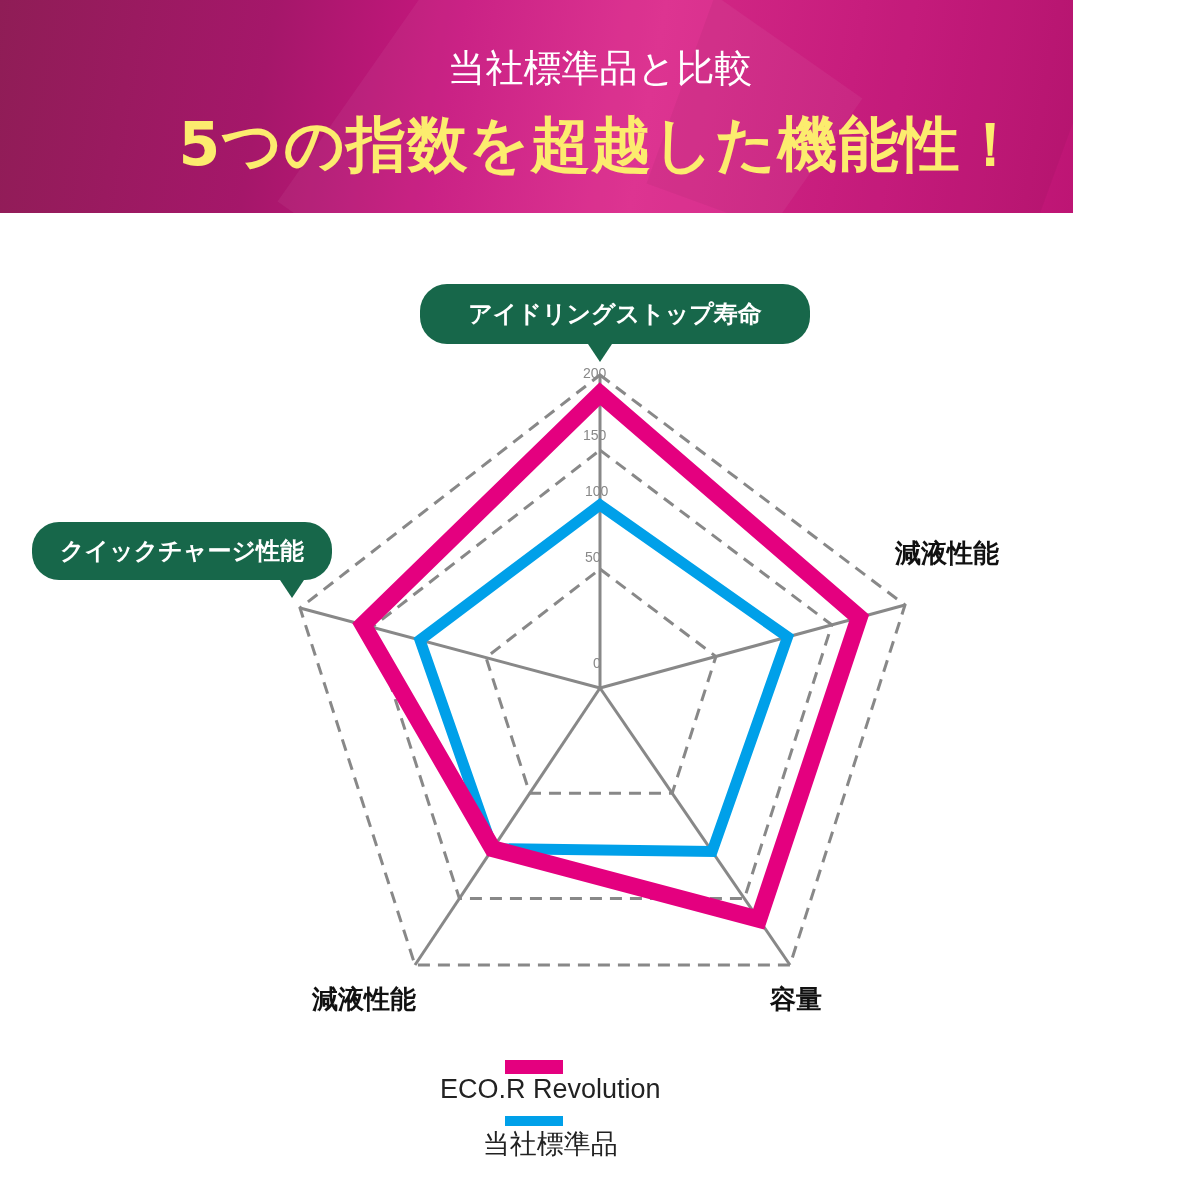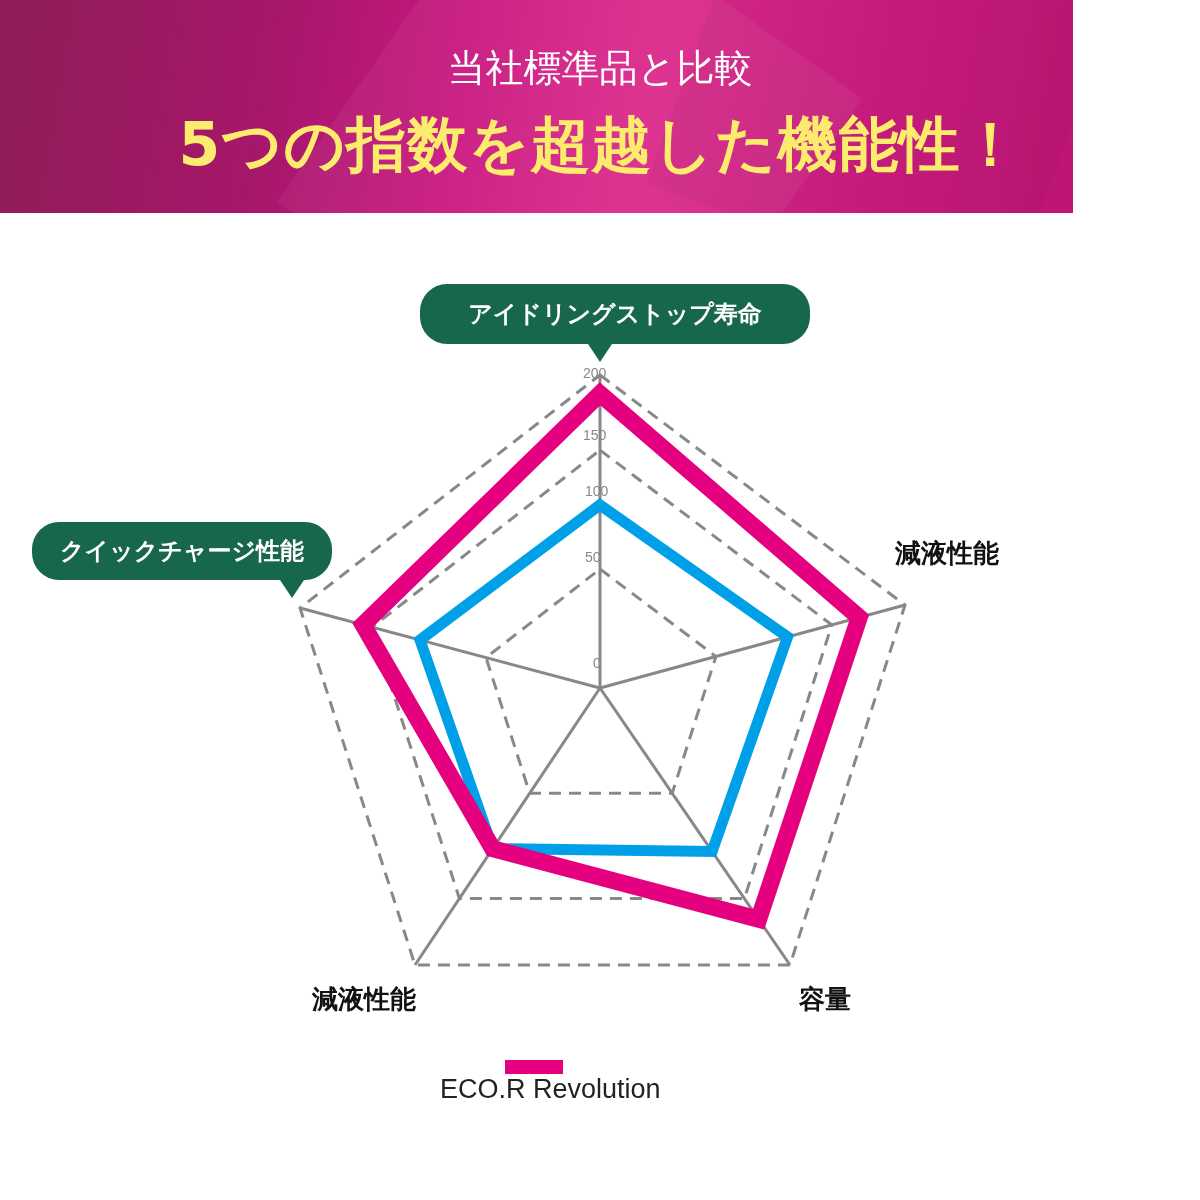--- a/index.html
+++ b/index.html
@@ -60,21 +60,25 @@
     </g>
 </svg>
 
 <div class="callout callout-top">
   <span>アイドリングストップ寿命</span>
 </div>
 <div class="callout callout-left">
   <span>クイックチャージ性能</span>
 </div>
 <div class="axis-label" style="left:895px;top:536px;">減液性能</div>
-<div class="axis-label" style="left:799px;top:982px;">容量</div>
+<div class="axis-label" style="left:770px;top:982px;">容量</div>
 <div class="axis-label" style="left:296px;top:982px;margin-left:16px;">減液性能</div>
 
 <div class="legend">
   <div class="legend-row">
     <div class="swatch" style="background:#e4007f"></div>
     <span class="legend-text">ECO.R Revolution</span>
   </div>
+  <div class="legend-row">
+    <div class="swatch" style="background:#00a0e9;height:10px"></div>
+    <span class="legend-text">当社標準品</span>
+  </div>
 </div>
 
 </body></html>

